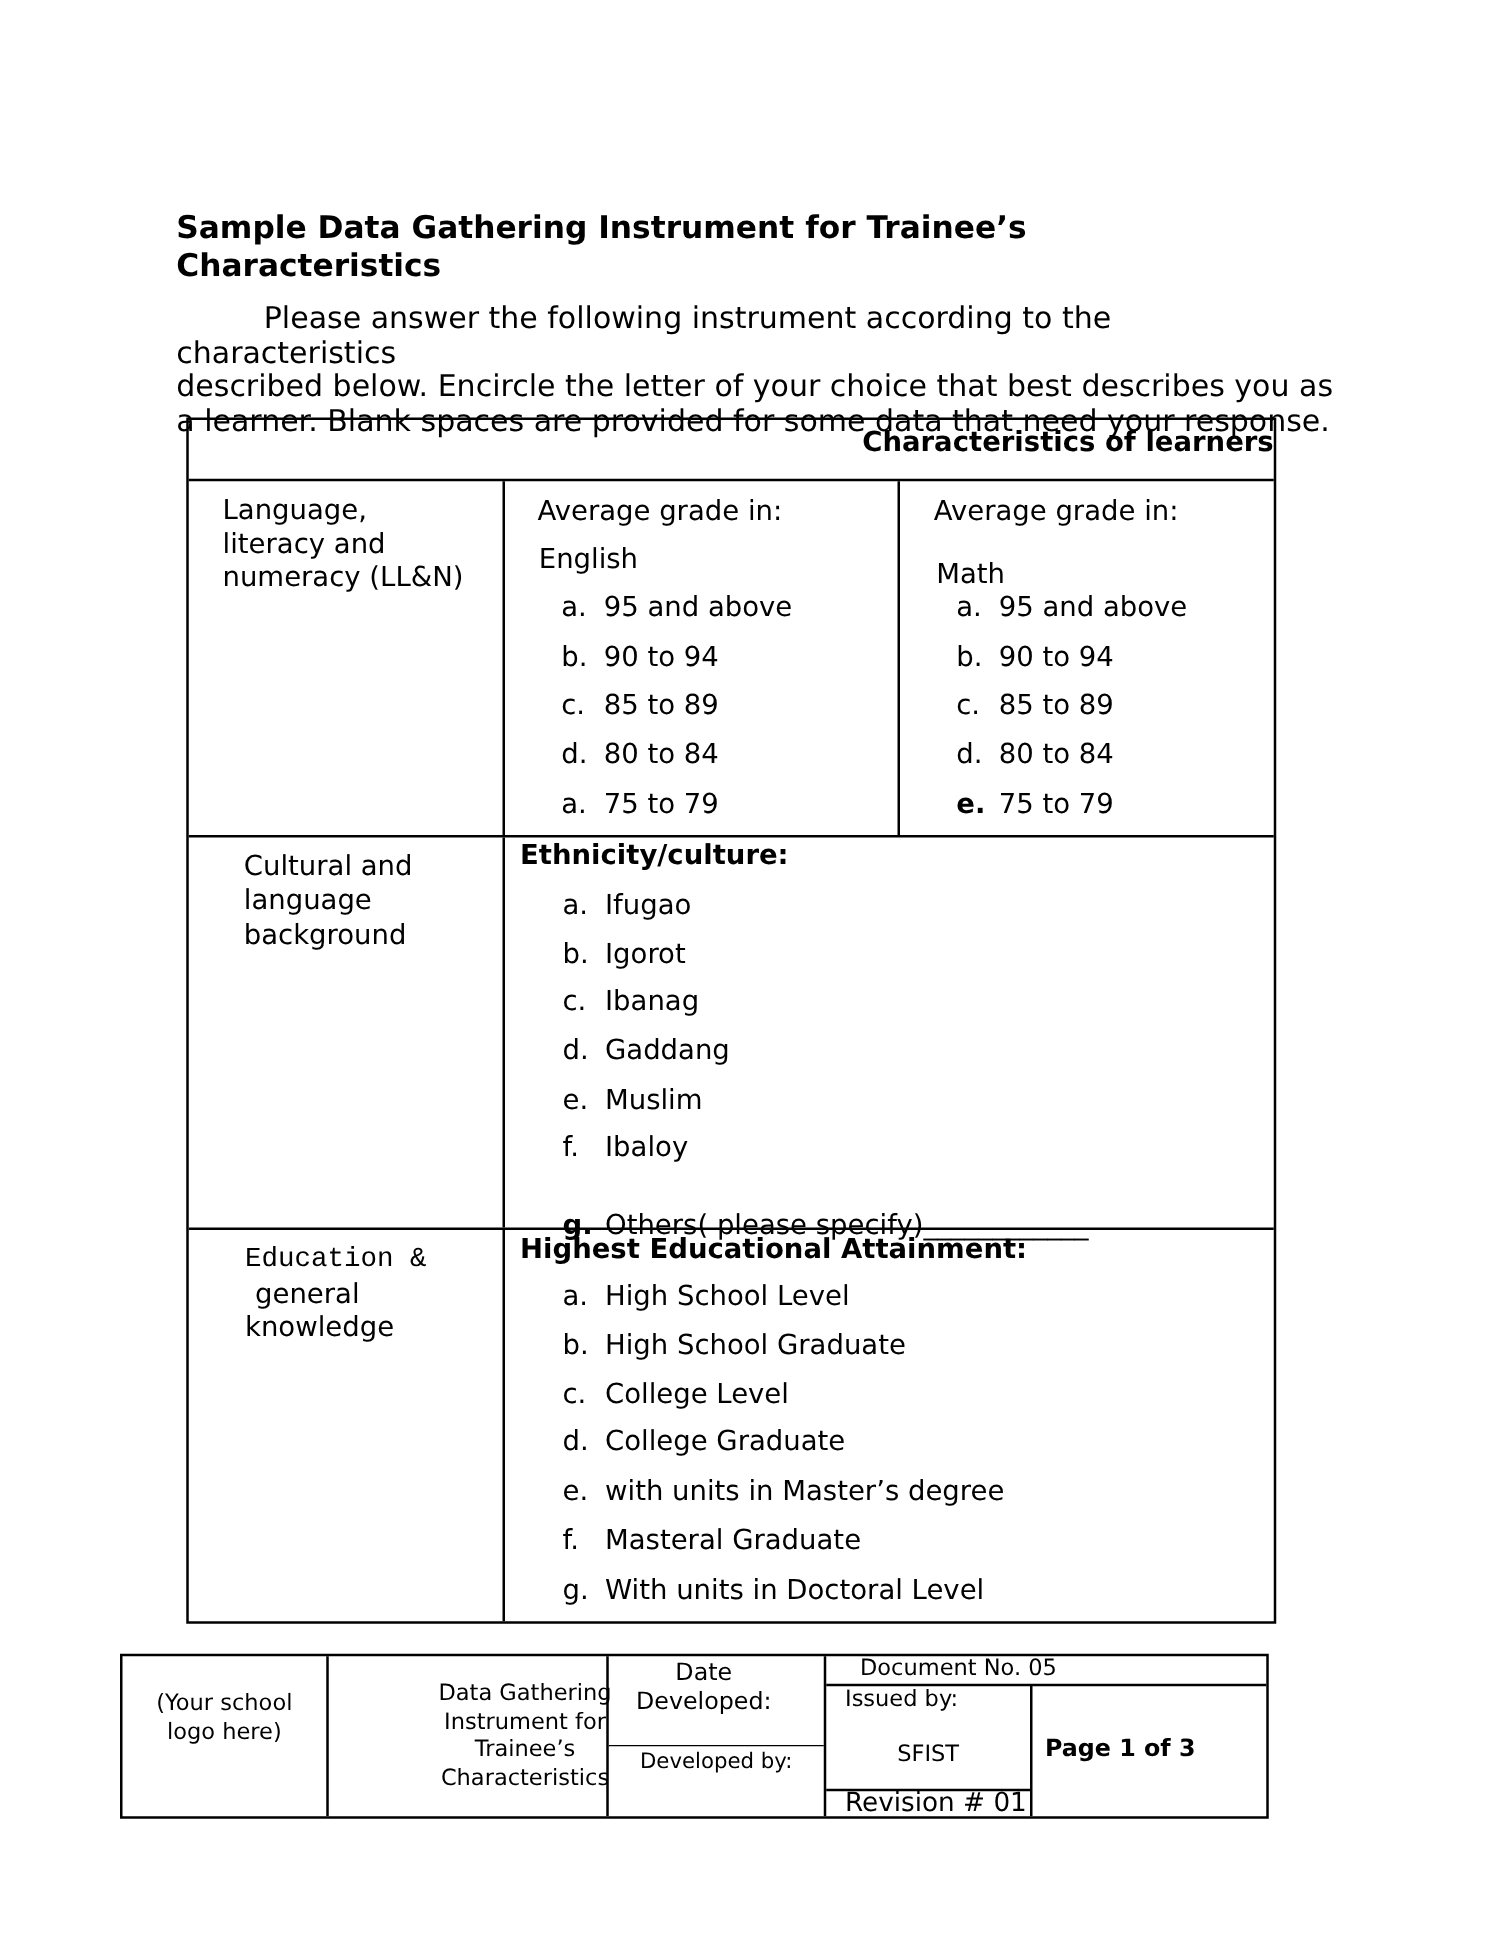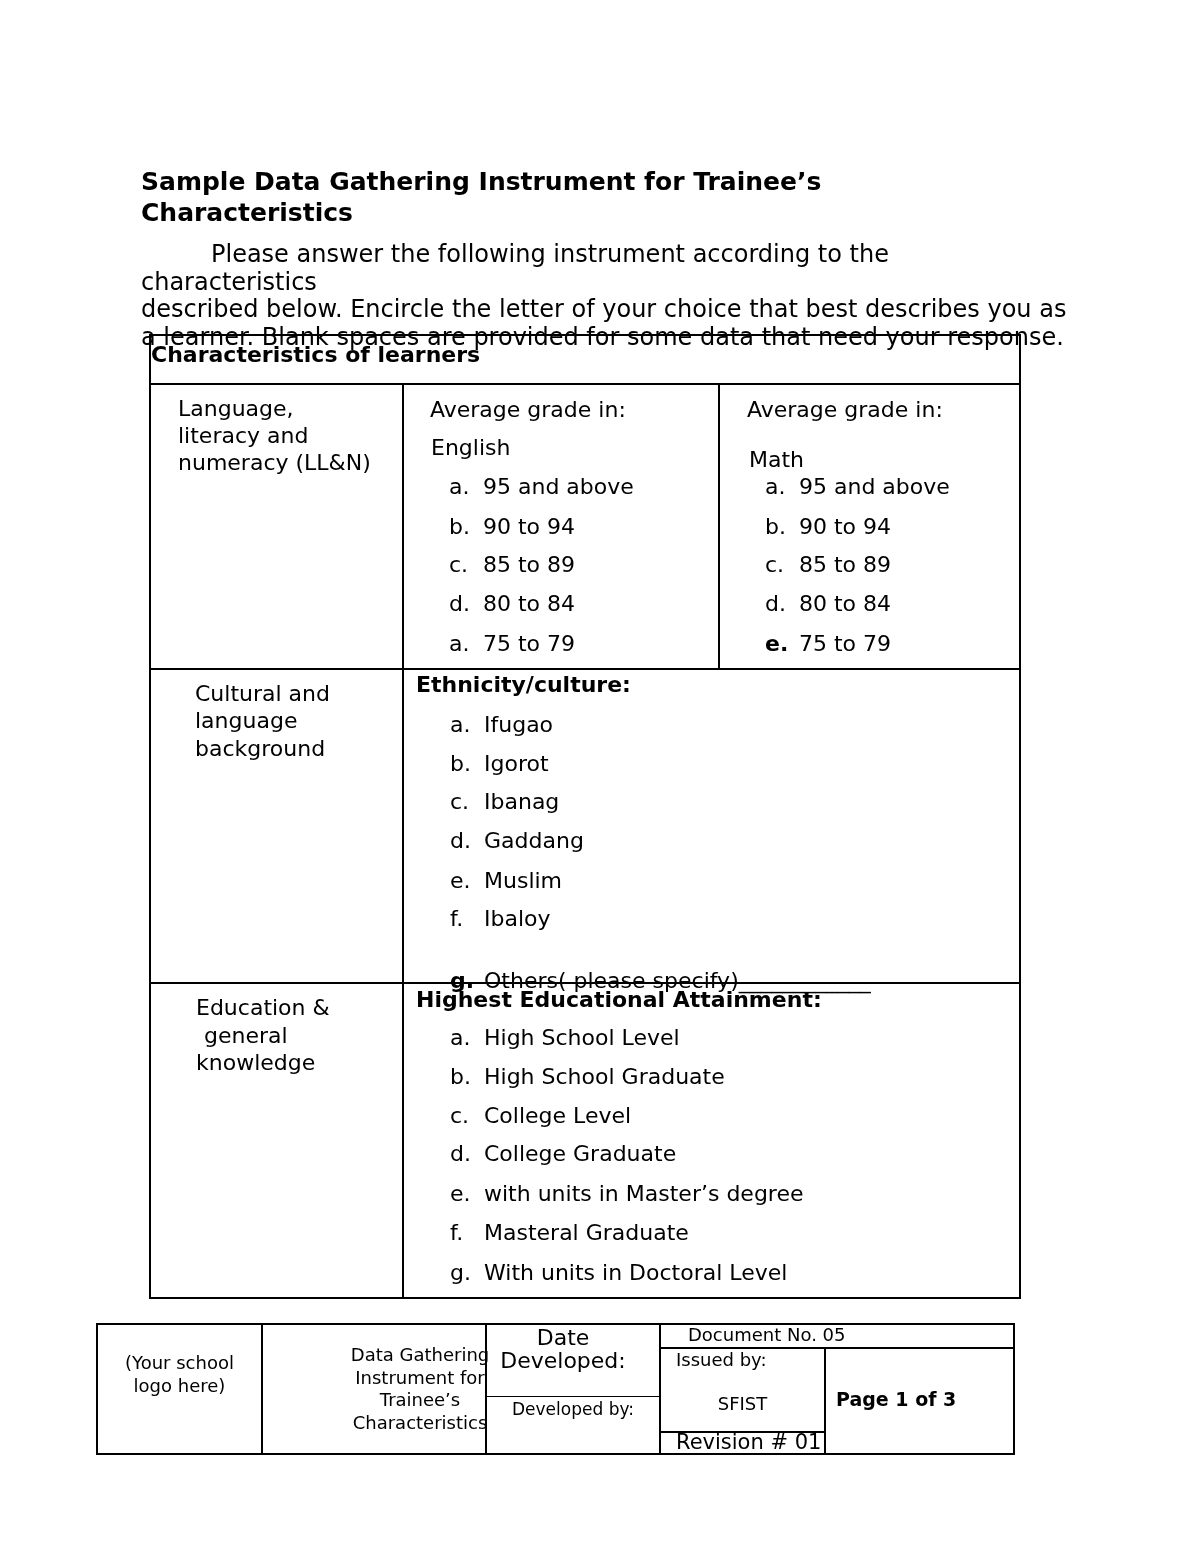--- a/index.html
+++ b/index.html
@@ -17,21 +17,21 @@
     }
     .intro .indent { display: inline-block; width: 70px; }
 
     
     .main-table {
       position: absolute; left: 149px; top: 334px; width: 872px;
       border: 2px solid #000; box-sizing: border-box;
     }
     .tbl-head {
       height: 49px; border-bottom: 2px solid #000; box-sizing: border-box;
-      text-align: left; font-weight: bold; font-size: 22px; line-height: 38px;
+      text-align: right; font-weight: bold; font-size: 22px; line-height: 38px;
     }
     .tbl-row { display: flex; border-bottom: 2px solid #000; box-sizing: border-box; }
     .tbl-row:last-child { border-bottom: none; }
     .cell-label {
       width: 253px; border-right: 2px solid #000; box-sizing: border-box;
       font-size: 22px; line-height: 27px; position: relative;
     }
     .cell-label span { position: absolute; }
     .cell-body { flex: 1; font-size: 22px; position: relative; }
     .col-split { display: flex; height: 100%; }
@@ -113,21 +113,21 @@
       <div class="opt" style="left:46px; top:119px;"><span class="letter">c.</span><span>Ibanag</span></div>
       <div class="opt" style="left:46px; top:158px;"><span class="letter">d.</span><span>Gaddang</span></div>
       <div class="opt" style="left:46px; top:198px;"><span class="letter">e.</span><span>Muslim</span></div>
       <div class="opt" style="left:46px; top:236px;"><span class="letter">f.</span><span>Ibaloy</span></div>
       <div class="opt" style="left:46px; top:275px;margin-top:23px;"><span class="letter bold">g.</span><span>Others( please specify)____________</span></div>
     </div>
   </div>
 
   <div class="tbl-row" style="height:313px;">
     <div class="cell-label">
-      <span style="left:45px; top:10px;">Education &amp;</span>
+      <span style="left:45px; top:10px;font-family:Liberation Mono, monospace;">Education &amp;</span>
       <span style="left:53px; top:38px;">general</span>
       <span style="left:45px; top:65px;">knowledge</span>
     </div>
     <div class="cell-body">
       <div class="line bold-head" style="left:12px; top:3px;">Highest Educational Attainment:</div>
       <div class="opt" style="left:46px; top:41px;"><span class="letter">a.</span><span>High School Level</span></div>
       <div class="opt" style="left:46px; top:80px;"><span class="letter">b.</span><span>High School Graduate</span></div>
       <div class="opt" style="left:46px; top:119px;"><span class="letter">c.</span><span>College Level</span></div>
       <div class="opt" style="left:46px; top:157px;"><span class="letter">d.</span><span>College Graduate</span></div>
       <div class="opt" style="left:46px; top:197px;"><span class="letter">e.</span><span>with units in Master’s degree</span></div>
@@ -150,20 +150,20 @@
 
   <div class="ctext" style="left:0; top:27px; width:163px;">
     <span>(Your school</span><br><span>logo here)</span>
   </div>
   <div class="ctext" style="left:165px; top:19px; width:222px;margin-left:46px;">
     <span>Data Gathering</span><br>
     <span>Instrument for</span><br>
     <span>Trainee’s</span><br>
     <span>Characteristics</span>
   </div>
-  <div class="ctext" style="left:389px; top:2px; width:152px; font-size:22px;">Date Developed:</div>
+  <div class="ctext" style="left:389px; top:2px; width:152px; font-size:19px;">Date Developed:</div>
   <div class="ctext" style="left:389px; top:73px; width:172px; font-size:17px;">Developed by:</div>
   <div class="ctext" style="left:590px; top:-1px; text-align:left;">Document No. 05</div>
   <div class="ctext" style="left:578px; top:24px; text-align:left;">Issued by:</div>
   <div class="ctext" style="left:563px; top:68px; width:163px;">SFIST</div>
   <div class="ctext" style="left:578px; top:107px; text-align:left; font-size:21px; line-height:20px;">Revision # 01</div>
   <div class="ctext" style="left:738px; top:63px; text-align:left; font-weight:bold; font-size:19px;">Page 1 of 3</div>
 </div>
 
 </body></html>

